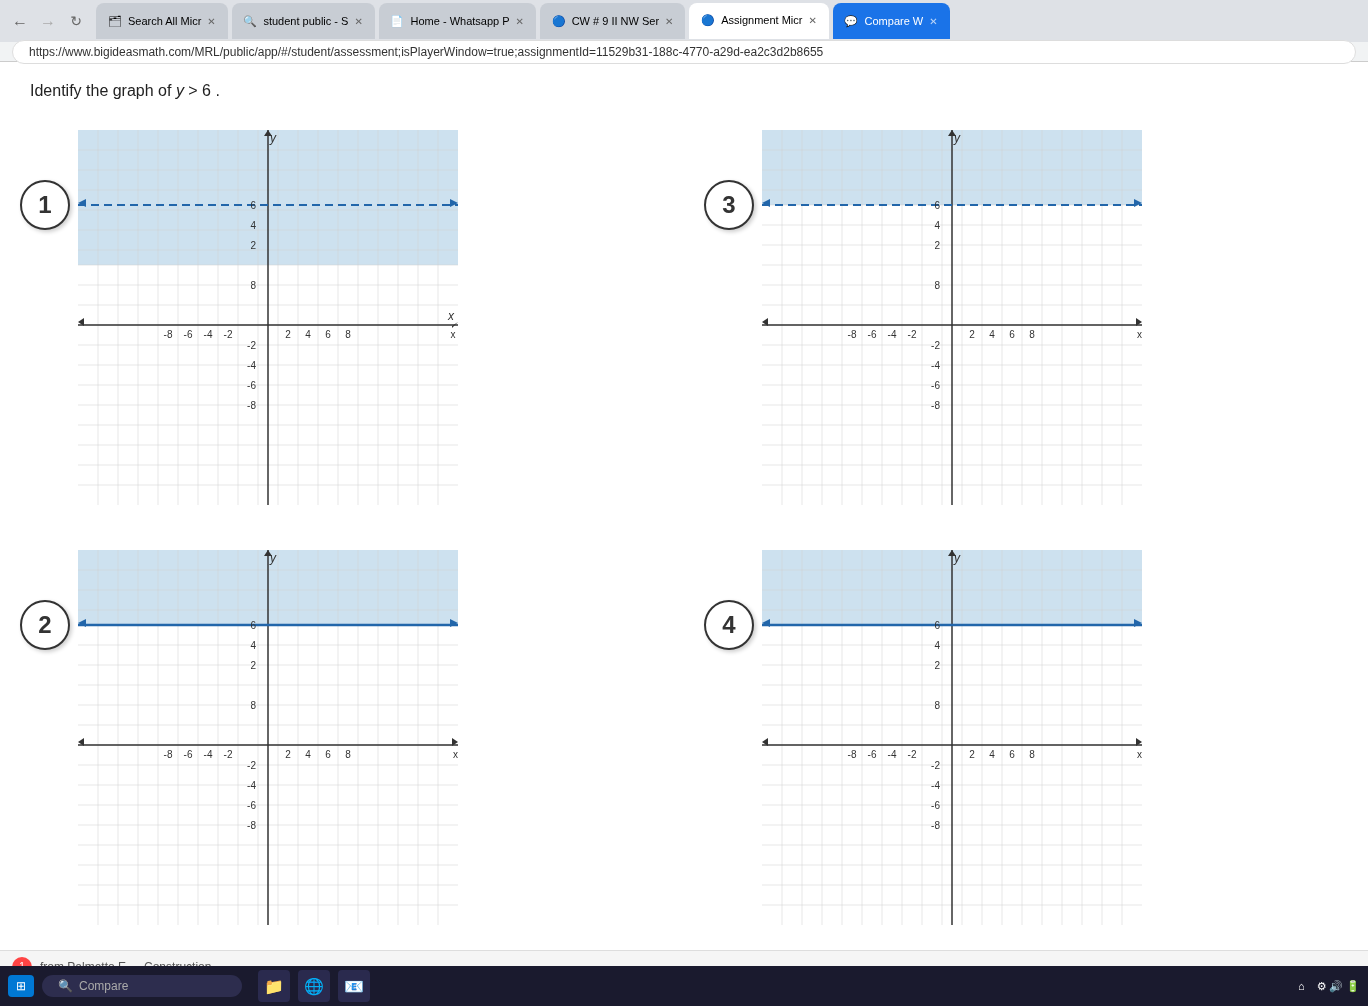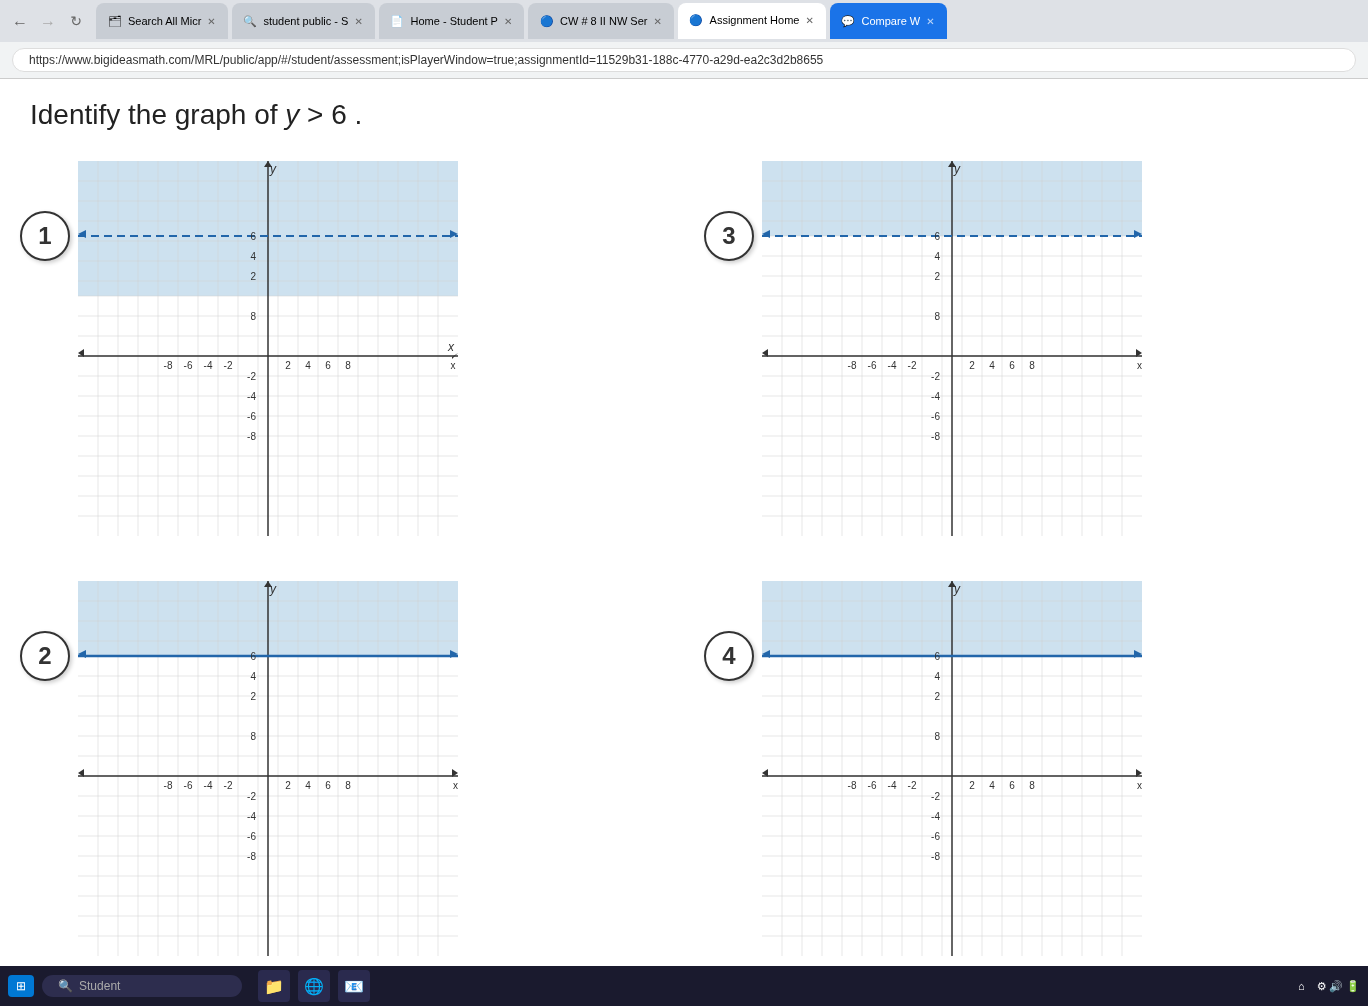--- a/index.html
+++ b/index.html
@@ -48,21 +48,21 @@
       color: white;
     }
     .tab-close {
       font-size: 10px;
       color: #666;
       cursor: pointer;
     }
 
     .address-bar {
       background: #f1f3f4;
-      height: 37px;
+      height: 20px;
       display: flex;
       align-items: center;
       padding: 0 12px;
       border-bottom: 1px solid #ccc;
       gap: 8px;
     }
     .address-input {
       flex: 1;
       background: white;
       border: 1px solid #ddd;
@@ -74,21 +74,21 @@
 
     
     .main-content {
       background: white;
       padding: 20px 30px;
       height: calc(1006px - 42px - 36px - 40px);
       overflow-y: auto;
     }
 
     .question-title {
-      font-size: 28px;
+      font-size: 16px;
       margin-bottom: 20px;
       color: #222;
     }
 
     .graphs-container {
       display: grid;
       grid-template-columns: 1fr 1fr;
       gap: 40px 60px;
       padding: 10px 0;
     }
@@ -207,31 +207,31 @@
     <span>Search All Micr</span>
     <span class="tab-close">✕</span>
   </div>
   <div class="tab inactive" style="font-size:11px;">
     <span>🔍</span>
     <span>student public - S</span>
     <span class="tab-close">✕</span>
   </div>
   <div class="tab inactive" style="font-size:11px;">
     <span>📄</span>
-    <span>Home - Student P</span>
+    <span>Home - Whatsapp P</span>
     <span class="tab-close">✕</span>
   </div>
   <div class="tab inactive" style="font-size:11px;">
     <span>🔵</span>
-    <span>CW # 8 II NW Ser</span>
+    <span>CW # 9 II NW Ser</span>
     <span class="tab-close">✕</span>
   </div>
   <div class="tab active" style="font-size:11px;background:#fff;">
     <span>🔵</span>
-    <span>Assignment Home</span>
+    <span>Assignment Micr</span>
     <span class="tab-close">✕</span>
   </div>
   <div class="tab tab-whatsapp" style="font-size:11px;">
     <span>💬</span>
     <span>Compare W</span>
     <span class="tab-close" style="color:rgba(255,255,255,0.7);">✕</span>
   </div>
 </div>
 
 <div class="address-bar">
@@ -583,21 +583,21 @@
   <span>from Palmetto E...</span>
   <span>Construction</span>
 </div>
 
 <div class="taskbar">
   <div class="taskbar-start">
     <span>⊞</span>
   </div>
   <div class="taskbar-search">
     <span>🔍</span>
-    <span>Student</span>
+    <span>Compare</span>
   </div>
   <div style="display:flex;gap:8px;margin-left:8px;">
     <div style="width:32px;height:32px;background:#2a2a4e;border-radius:4px;display:flex;align-items:center;justify-content:center;color:white;font-size:16px;">📁</div>
     <div style="width:32px;height:32px;background:#2a2a4e;border-radius:4px;display:flex;align-items:center;justify-content:center;color:white;font-size:16px;">🌐</div>
     <div style="width:32px;height:32px;background:#2a2a4e;border-radius:4px;display:flex;align-items:center;justify-content:center;color:white;font-size:16px;">📧</div>
   </div>
   <div class="taskbar-right">
     <span>⌂</span>
     <span>⚙ 🔊 🔋</span>
   </div>

